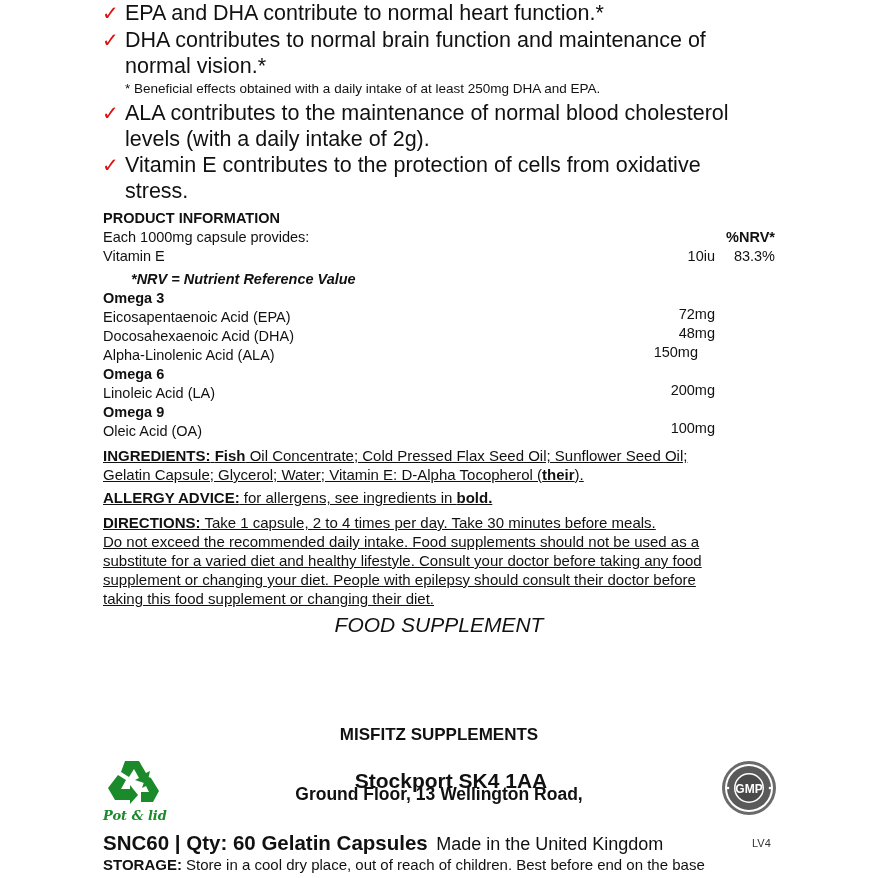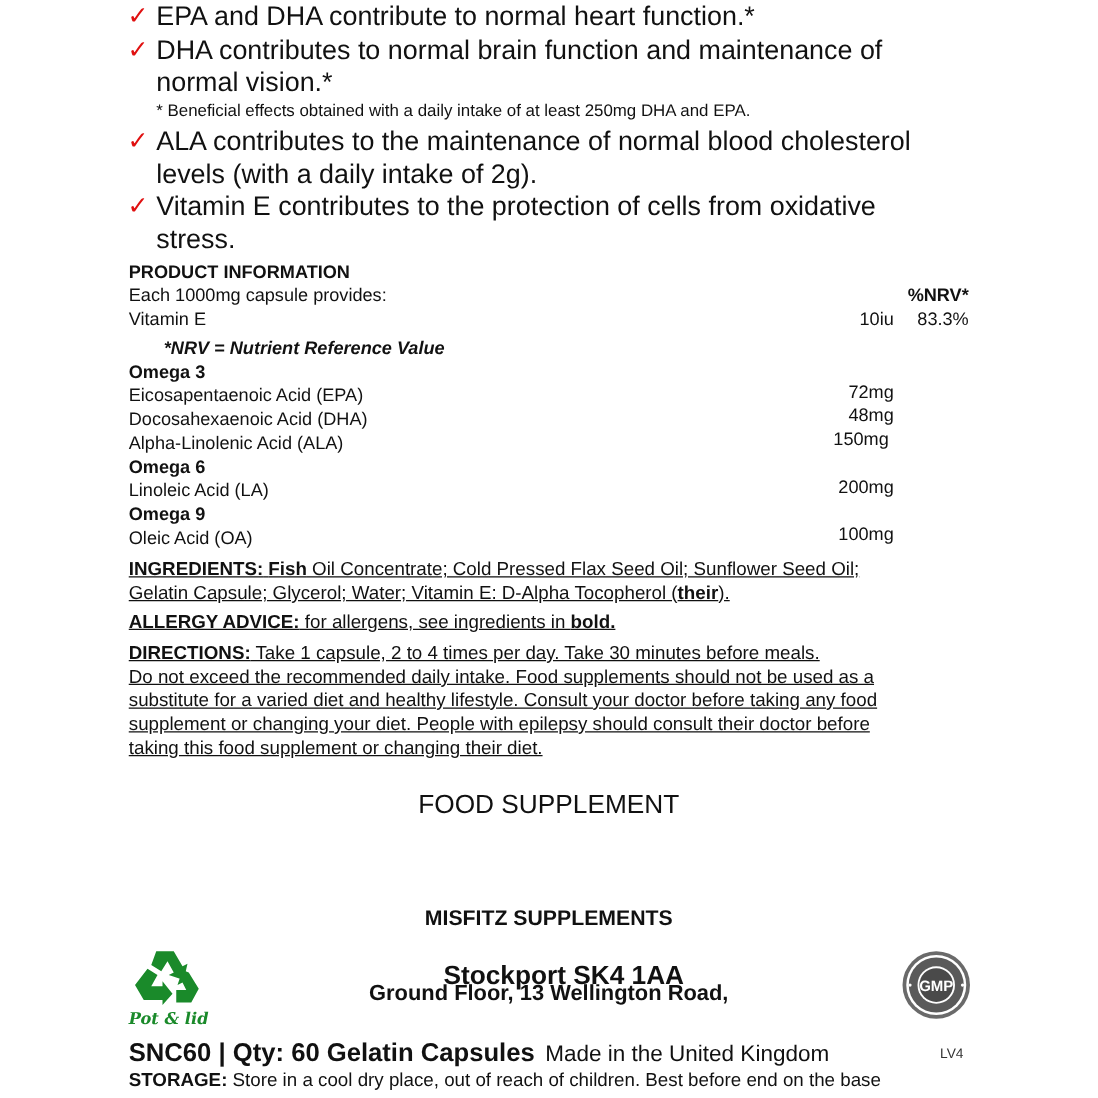--- a/index.html
+++ b/index.html
@@ -46,21 +46,21 @@
   <span class="abs val" style="top:247px; right:163px">10iu</span>
   <span class="abs val" style="top:247px; right:103px">83.3%</span>
   <span class="abs pi bi" style="top:270px">*NRV = Nutrient Reference Value</span>
 
   <span class="abs pi bold" style="top:289px">Omega 3</span>
   <span class="abs pi" style="top:308px">Eicosapentaenoic Acid (EPA)</span>
   <span class="abs val" style="top:305px; right:163px">72mg</span>
   <span class="abs pi" style="top:327px">Docosahexaenoic Acid (DHA)</span>
   <span class="abs val" style="top:324px; right:163px">48mg</span>
   <span class="abs pi" style="top:346px">Alpha-Linolenic Acid (ALA)</span>
-  <span class="abs val" style="top:343px; right:167px">150mg</span>
+  <span class="abs val" style="top:343px; right:180px">150mg</span>
 
   <span class="abs pi bold" style="top:365px">Omega 6</span>
   <span class="abs pi" style="top:384px">Linoleic Acid (LA)</span>
   <span class="abs val" style="top:381px; right:163px">200mg</span>
 
   <span class="abs pi bold" style="top:403px">Omega 9</span>
   <span class="abs pi" style="top:422px">Oleic Acid (OA)</span>
   <span class="abs val" style="top:419px; right:163px">100mg</span>
 </div>
 
@@ -79,21 +79,21 @@
 <div>
   <div class="abs para" style="top:513px">
     <span class="bold">DIRECTIONS:</span><span> Take 1 capsule, 2 to 4 times per day. Take 30 minutes before meals.</span>
   </div>
   <span class="abs para" style="top:532px">Do not exceed the recommended daily intake. Food supplements should not be used as a</span>
   <span class="abs para" style="top:551px">substitute for a varied diet and healthy lifestyle. Consult your doctor before taking any food</span>
   <span class="abs para" style="top:570px">supplement or changing your diet. People with epilepsy should consult their doctor before</span>
   <span class="abs para" style="top:589px">taking this food supplement or changing their diet.</span>
 </div>
 
-<div class="center" style="top:631px; font-size:21px; line-height:26px;">FOOD SUPPLEMENT</div>
+<div class="center" style="top:612px; font-size:21px; line-height:26px;font-style:italic;">FOOD SUPPLEMENT</div>
 
 <div class="center bold" style="top:724px; font-size:17px; line-height:22px;">MISFITZ SUPPLEMENTS</div>
 <div class="center bold" style="top:747px; font-size:17.5px; line-height:22px;margin-top:36px;">Ground Floor, 13 Wellington Road,</div>
 <div class="center bold" style="top:770px; font-size:21px; line-height:22px;padding-left:12px;">Stockport SK4 1AA</div>
 
 <div class="recycle">
   <svg width="62" height="50" viewBox="0 0 62 50">
     <g fill="#1a8a2a">
 
       <path d="M22 3 L36 3 L43 15 L47 13 L44 26 L32 22 L36 20 L31 11 L26 19 L18 14 Z"></path>

